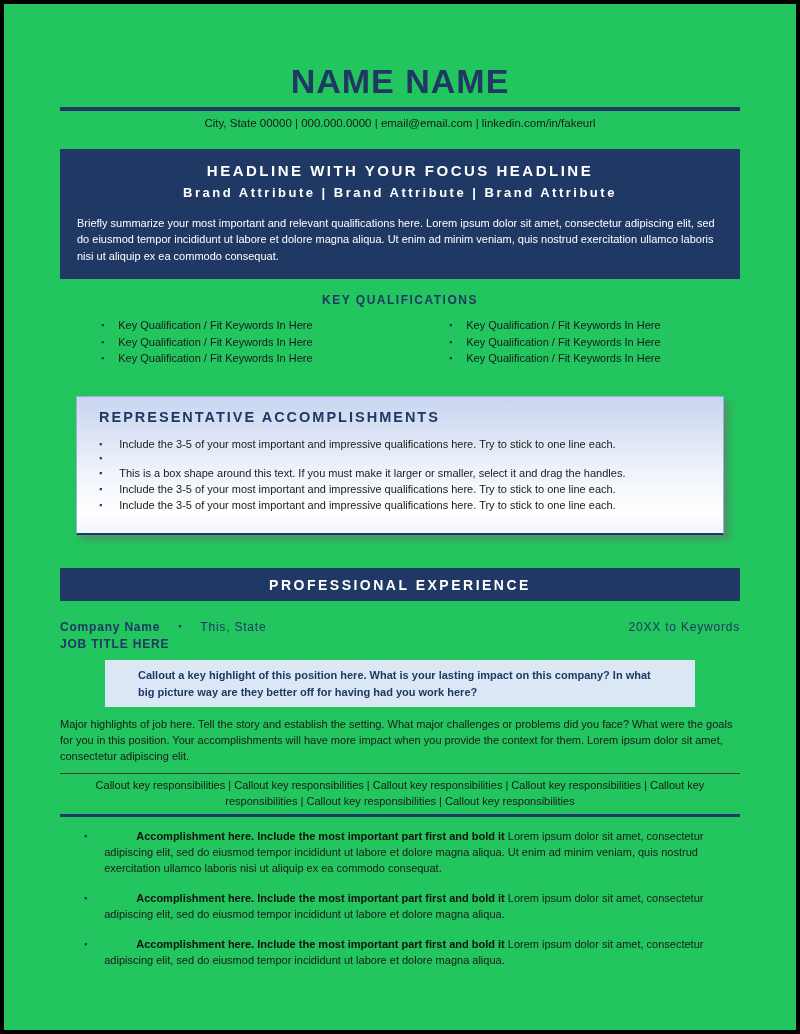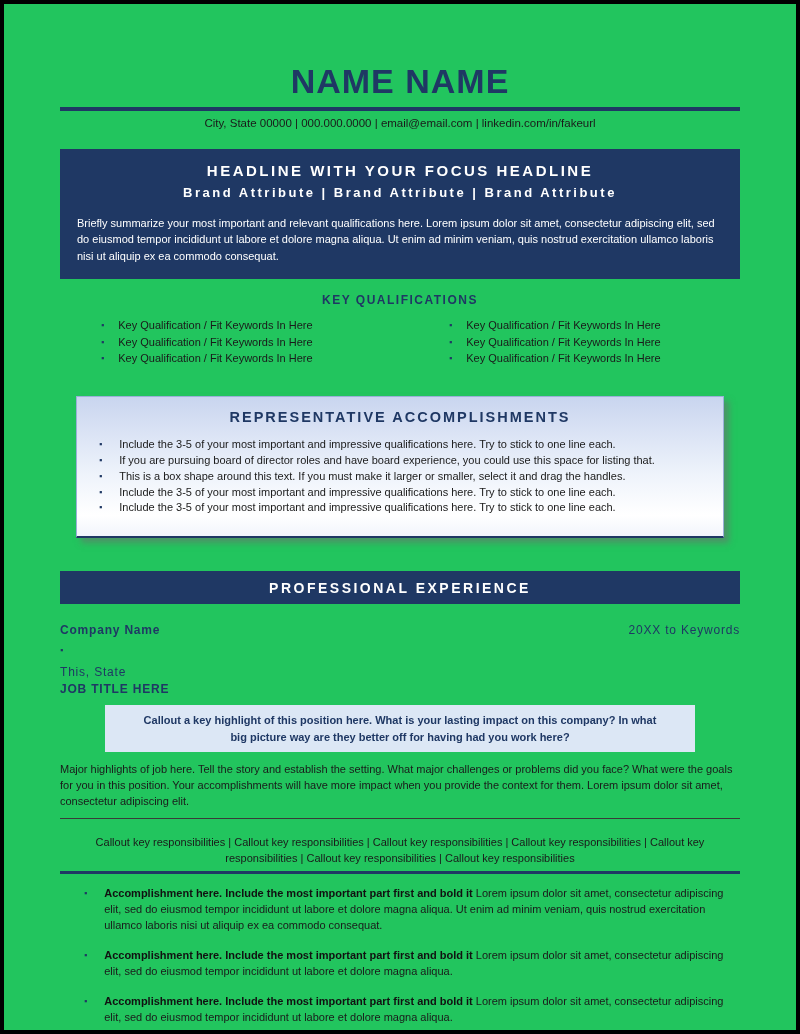--- a/index.html
+++ b/index.html
@@ -107,21 +107,21 @@
   .acc-box{
     margin:29px auto 0 auto;
     width:648px;
     background:linear-gradient(180deg,var(--box-top) 0%,#eef3fb 55%,#ffffff 85%,#f2f5fc 100%);
     border:1px solid var(--box-border);
     border-bottom:2px solid var(--navy);
     box-shadow:5px 5px 6px rgba(110,110,110,0.55);
     padding:12px 22px 20px 22px;
   }
   .acc-title{
-    text-align:center;
+    text-align:left;
     font-size:14.5px;
     font-weight:bold;
     letter-spacing:2px;
     color:var(--navy);
   }
   .acc-list{list-style:none;margin-top:12px;}
   .acc-list li{
     display:flex;
     align-items:baseline;
     gap:17px;
@@ -145,68 +145,68 @@
   
   .job-meta{
     margin-top:19px;
     display:flex;
     justify-content:space-between;
     align-items:baseline;
     font-size:12px;
     letter-spacing:0.8px;
     color:var(--navy);
   }
-  .job-meta .left{display:flex;align-items:flex-start;gap:9px;flex-direction:column;}
+  .job-meta .left{display:flex;align-items:center;gap:18px;}
   .company{font-weight:bold;}
   .job-title{
     margin-top:3px;
     font-size:12px;
     font-weight:bold;
     letter-spacing:0.8px;
     color:var(--navy);
   }
   .callout{
     margin:9px 45px 0 45px;
     background:var(--callout-bg);
     padding:7px 33px;
-    text-align:center;
+    text-align:left;
     font-size:11px;
     font-weight:bold;
     color:var(--navy);
     line-height:1.5;
   }
   .overview{
     margin-top:10px;
     font-size:11px;
     line-height:1.45;
     color:#1a1a1a;
   }
   .resp{
     margin-top:8px;
     border-top:1px solid #3a3a3a;
     border-bottom:3px solid var(--navy);
-    padding:16px 6px 5px 6px;
+    padding:4px 6px 5px 6px;
     text-align:center;
     font-size:11px;
     line-height:1.4;
     color:#1a1a1a;
   }
   .sel-heading{margin-top:8px;}
   .contrib-list{list-style:none;margin-top:12px;}
   .contrib-list li{
     display:flex;
     align-items:baseline;
     gap:17px;
     padding-left:24px;
     font-size:11px;
     line-height:1.45;
     color:#1a1a1a;
     margin-bottom:14px;
   }
-  .contrib-list .lead{font-weight:bold;color:#111;}
+  .contrib-list .lead{font-weight:bold;color:#111;margin-left:32px;}
 </style>
 </head>
 <body>
 
 <div class="frame">
   <div class="page">
 
     <div class="name">NAME NAME</div>
     <div class="name-rule"></div>
     <div class="contact">City, State 00000  | 000.000.0000  | email@email.com  | linkedin.com/in/fakeurl</div>
@@ -253,21 +253,20 @@
 
     <div class="acc-box">
       <div class="acc-title">REPRESENTATIVE ACCOMPLISHMENTS</div>
       <ul class="acc-list">
         <li>
             <span class="sq">▪</span>
             <span>Include the 3-5 of your most important and impressive qualifications here. Try to stick to one line each.</span>
           </li>
         <li>
             <span class="sq">▪</span>
-            <span>If you are pursuing board of director roles and have board experience, you could use this space for listing that.</span>
           </li>
         <li>
             <span class="sq">▪</span>
             <span>This is a box shape around this text. If you must make it larger or smaller, select it and drag the handles.</span>
           </li>
         <li>
             <span class="sq">▪</span>
             <span>Include the 3-5 of your most important and impressive qualifications here. Try to stick to one line each.</span>
           </li>
         <li>

